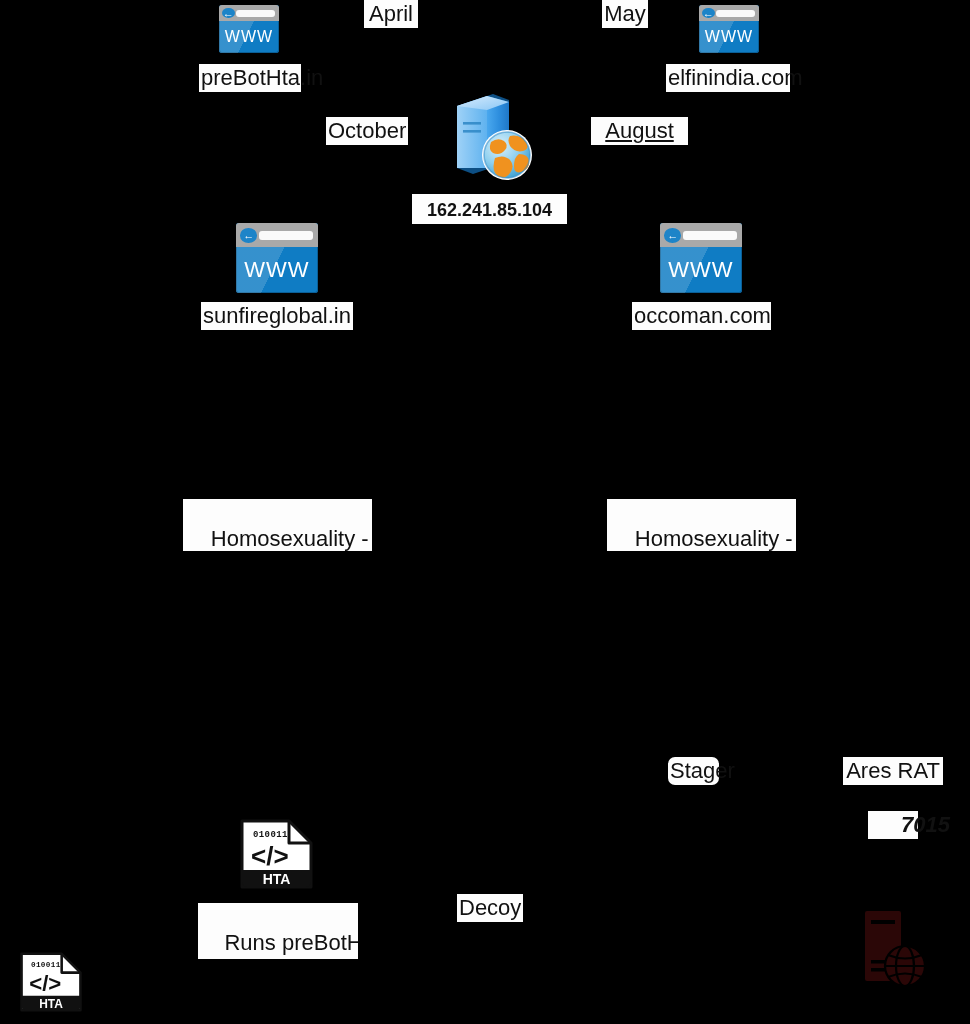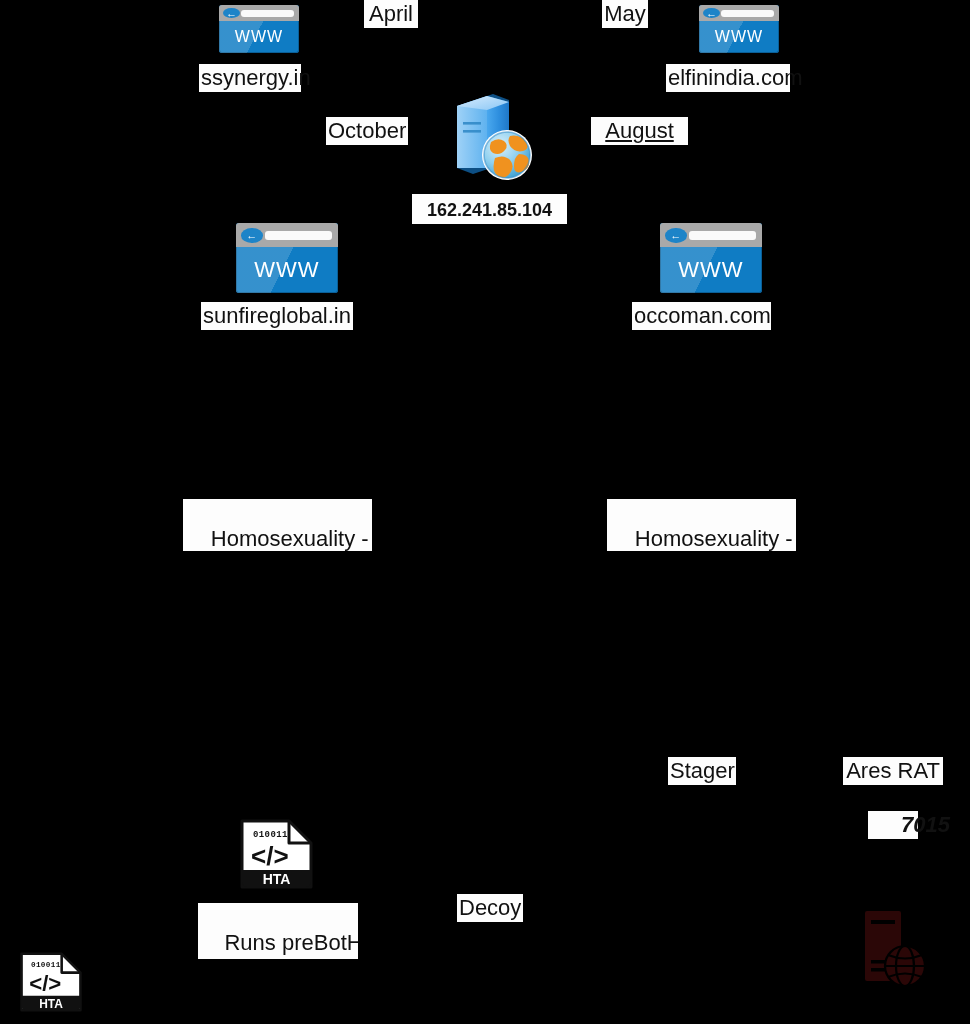--- a/index.html
+++ b/index.html
@@ -33,21 +33,20 @@
   .chip.italic { font-style: italic; padding-left: 33px; }
   .chip.two-line { line-height: 26px; }
 
   
   .wwwicon {
     position: absolute;
     background: #0f7cc4;
     border-radius: 3px;
     overflow: hidden;
     box-shadow: 0 0 0 1px #0b5f96 inset;
-    padding-left: 20px;
   }
   .wwwicon .bar {
     position: absolute;
     left: 0; top: 0; right: 0;
     height: 34%;
     background: #a9a9a9;
   }
   .wwwicon .back {
     position: absolute;
     left: 5%;
@@ -114,21 +113,21 @@
 <div id="canvas">
 
   <div class="wwwicon" style="left:219px; top:5px; width:60px; height:48px; font-size:16px;">
     <div class="bar"></div>
     <div class="back"></div>
     <div class="addr"></div>
     <div class="sheen"></div>
     <div class="www">WWW</div>
   </div>
 
-  <div class="chip" style="left:199px; top:64px; width:102px; height:28px;">ssynergy.in</div>
+  <div class="chip" style="left:199px; top:64px; width:102px; height:28px;">preBotHta.in</div>
 
   <div class="chip" style="left:364px; top:0px; width:54px; height:28px;">April</div>
 
   <div class="chip" style="left:602px; top:0px; width:46px; height:28px;text-align:center;">May</div>
 
   <div class="wwwicon" style="left:699px; top:5px; width:60px; height:48px; font-size:16px;">
     <div class="bar"></div>
     <div class="back"></div>
     <div class="addr"></div>
     <div class="sheen"></div>
@@ -207,21 +206,21 @@
   <div class="chip two-line" style="left:183px; top:499px; width:189px; height:52px; overflow:hidden;">
     <span>Homosexuality -</span><br>
     
   </div>
 
   <div class="chip two-line" style="left:607px; top:499px; width:189px; height:52px; overflow:hidden;">
     <span>Homosexuality -</span><br>
     
   </div>
 
-  <div class="chip" style="left:668px; top:757px; width:68px; height:28px;">Stager</div>
+  <div class="chip" style="left:668px; top:757px; width:51px; height:28px;border-radius:7px;">Stager</div>
 
   <div class="chip" style="left:843px; top:757px; width:100px; height:28px;">Ares RAT</div>
 
   <div class="chip bold italic" style="left:868px; top:811px; width:50px; height:28px;">7015</div>
 
   <div class="htaicon" style="left:239px; top:818px; width:75px; height:72px;">
     <svg width="75" height="72" viewBox="0 0 75 72">
       <path d="M3 3 H50 L72 25 V69 H3 Z" fill="#ffffff" stroke="#111111" stroke-width="3" stroke-linejoin="round"></path>
       <path d="M50 3 L50 25 L72 25" fill="none" stroke="#111111" stroke-width="3" stroke-linejoin="round"></path>
       <text x="14" y="19" font-family="'Liberation Mono', monospace" font-size="9" font-weight="bold" fill="#111111" letter-spacing="0.4">010011</text>

